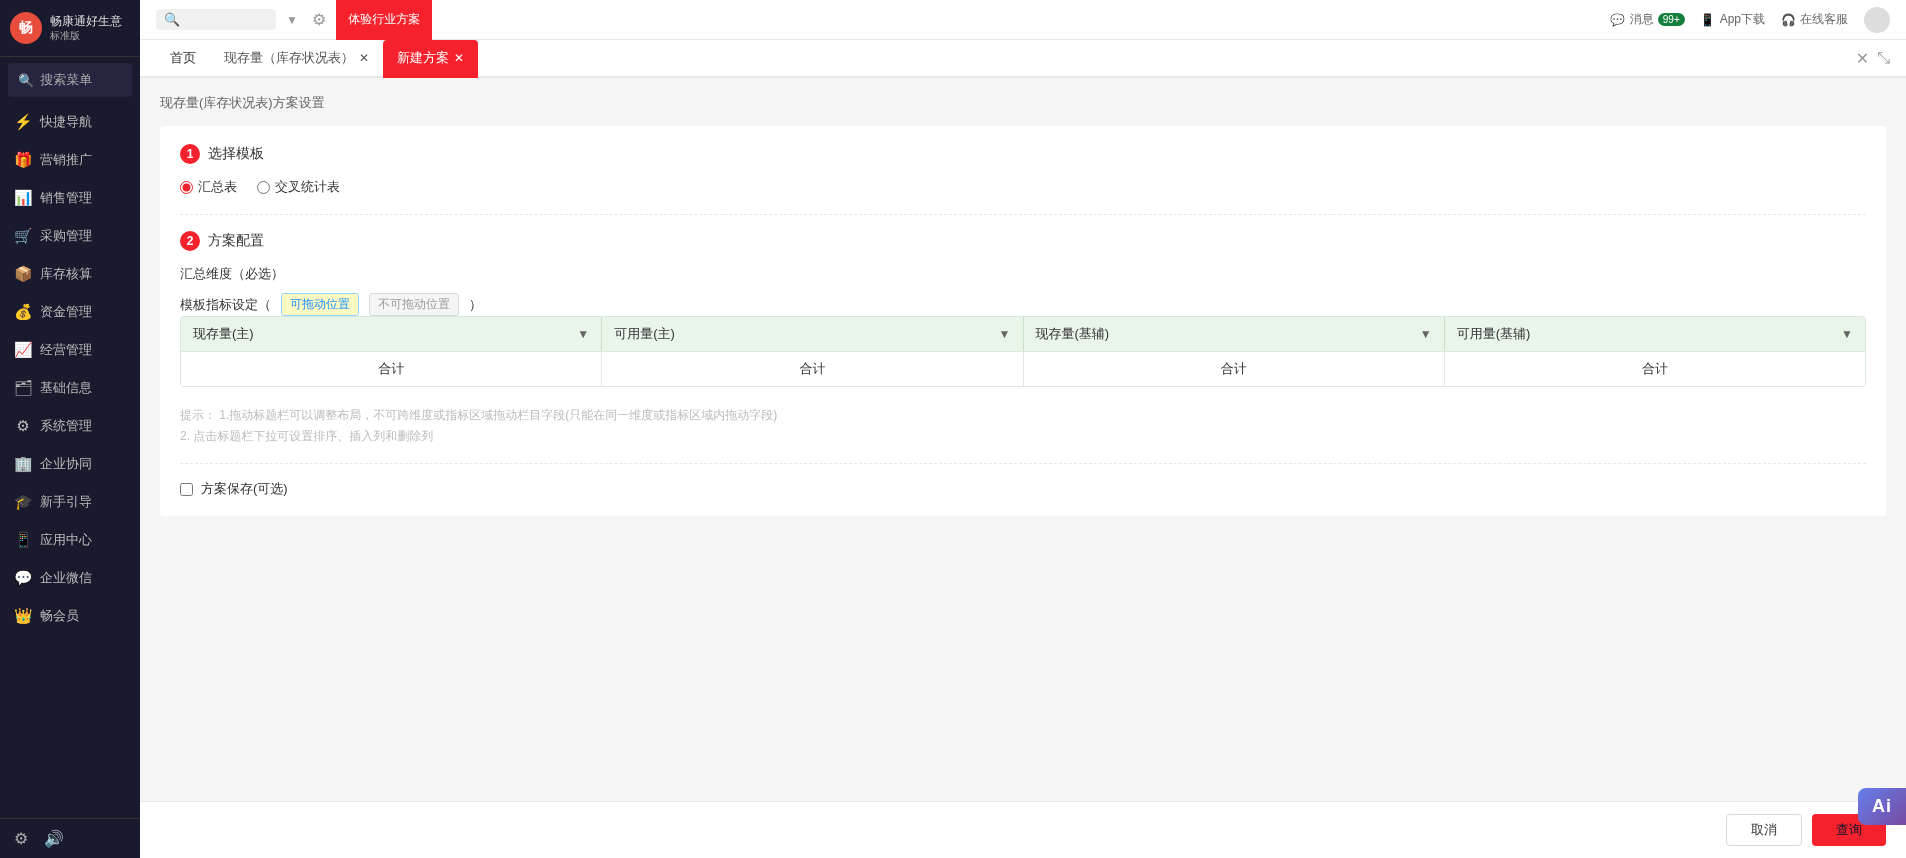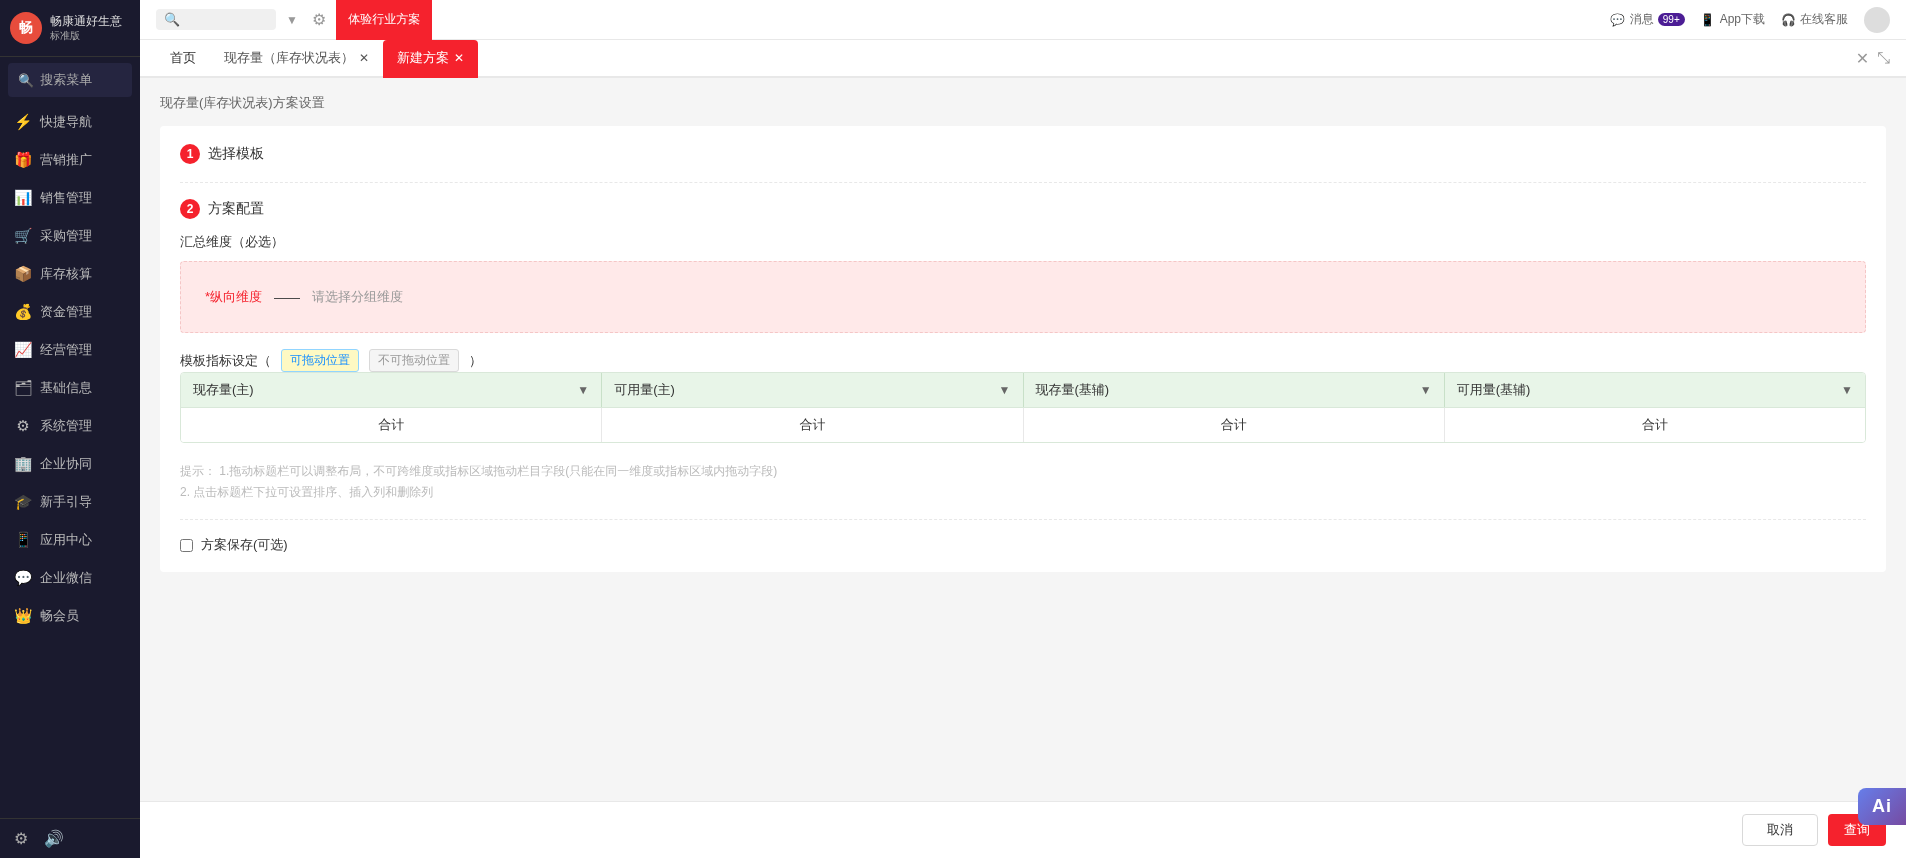--- a/index.html
+++ b/index.html
@@ -100,21 +100,21 @@
       font-size: 12px;
       cursor: pointer;
     }
     .header-right {
       margin-left: auto;
       display: flex; align-items: center; gap: 16px;
       font-size: 12px; color: #666;
     }
     .header-right .msg { display: flex; align-items: center; gap: 4px; cursor: pointer; }
     .badge {
-      background: #4c1d95;
+      background: #15803d;
       color: white;
       font-size: 10px;
       border-radius: 10px;
       padding: 1px 5px;
     }
     .header-right .app, .header-right .service { display: flex; align-items: center; gap: 4px; cursor: pointer; }
     .avatar-placeholder { width: 26px; height: 26px; background: #ddd; border-radius: 50%; }
 
     
     .tab-bar {
@@ -327,25 +327,25 @@
     .btn-cancel {
       padding: 6px 24px;
       border: 1px solid #d9d9d9;
       border-radius: 4px;
       background: white;
       font-size: 13px;
       cursor: pointer;
       color: #333;
     }
     .btn-query {
-      padding: 6px 16px;
+      padding: 6px 24px;
       border: none;
       border-radius: 4px;
       background: #f5222d;
-      color: #ffffff;
+      color: #0f172a;
       font-size: 13px;
       cursor: pointer;
     }
 
     
     .sidebar-scroll::-webkit-scrollbar { width: 4px; }
     .sidebar-scroll::-webkit-scrollbar-thumb { background: #444; border-radius: 2px; }
 
     
     .ai-badge {
@@ -497,41 +497,44 @@
   <div class="content">
     <div class="page-title">现存量(库存状况表)方案设置</div>
 
     <div class="card">
 
       <div class="step-block">
         <div class="step-header">
           <div class="step-number">1</div>
           <span class="step-title">选择模板</span>
         </div>
+        <div class="radio-group">
+          <label class="radio-label">
+            <input type="radio" name="template" checked="" style="">
+            <span>汇总表</span>
+          </label>
+          <label class="radio-label">
+            <input type="radio" name="template" style="">
+            <span>交叉统计表</span>
+          </label>
+        </div>
       </div>
 
       <hr class="divider">
 
       <div class="step-block">
         <div class="step-header">
           <div class="step-number">2</div>
           <span class="step-title">方案配置</span>
         </div>
 
         <div class="section-label">
           <span>汇总维度（必选）</span>
         </div>
 
-        <div class="dimension-box">
-          <div class="dimension-row">
-            <span class="dimension-label-red">*纵向维度</span>
-            <span class="dimension-dash">——</span>
-            <span class="dimension-placeholder">请选择分组维度</span>
-          </div>
-        </div>
 
         <div class="indicator-settings">
           <span>模板指标设定（</span>
           <span class="indicator-badge">可拖动位置</span>
           <span class="indicator-badge-gray">不可拖动位置</span>
           <span>）</span>
         </div>
 
         <div class="stats-table">
           <div class="stats-table-header">

